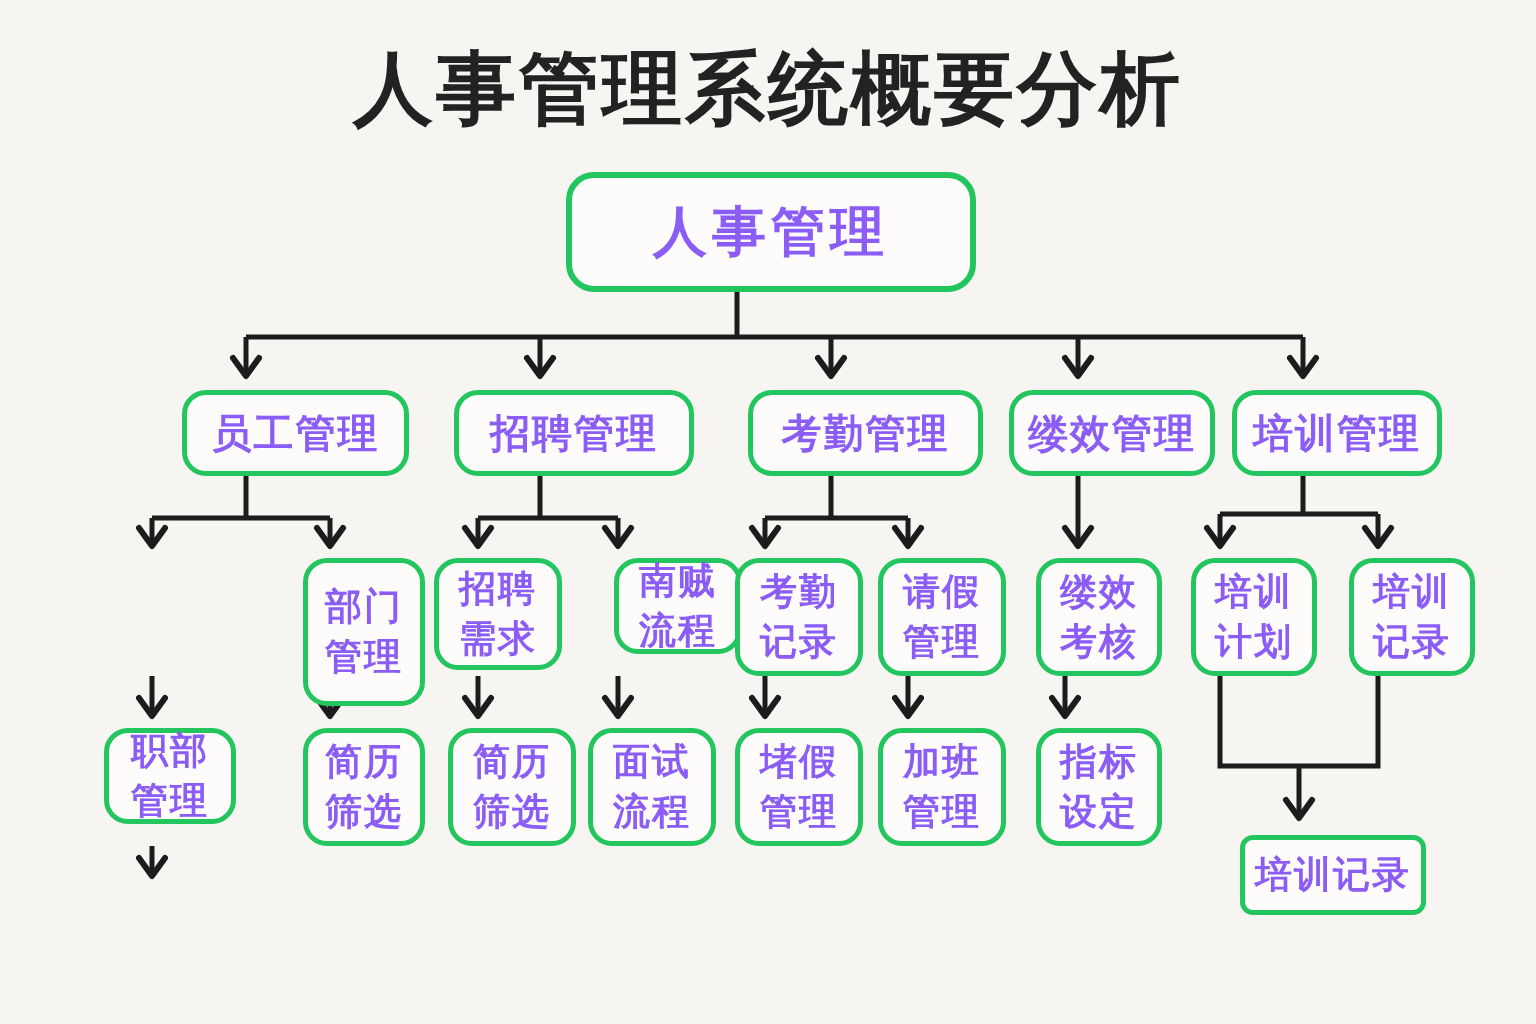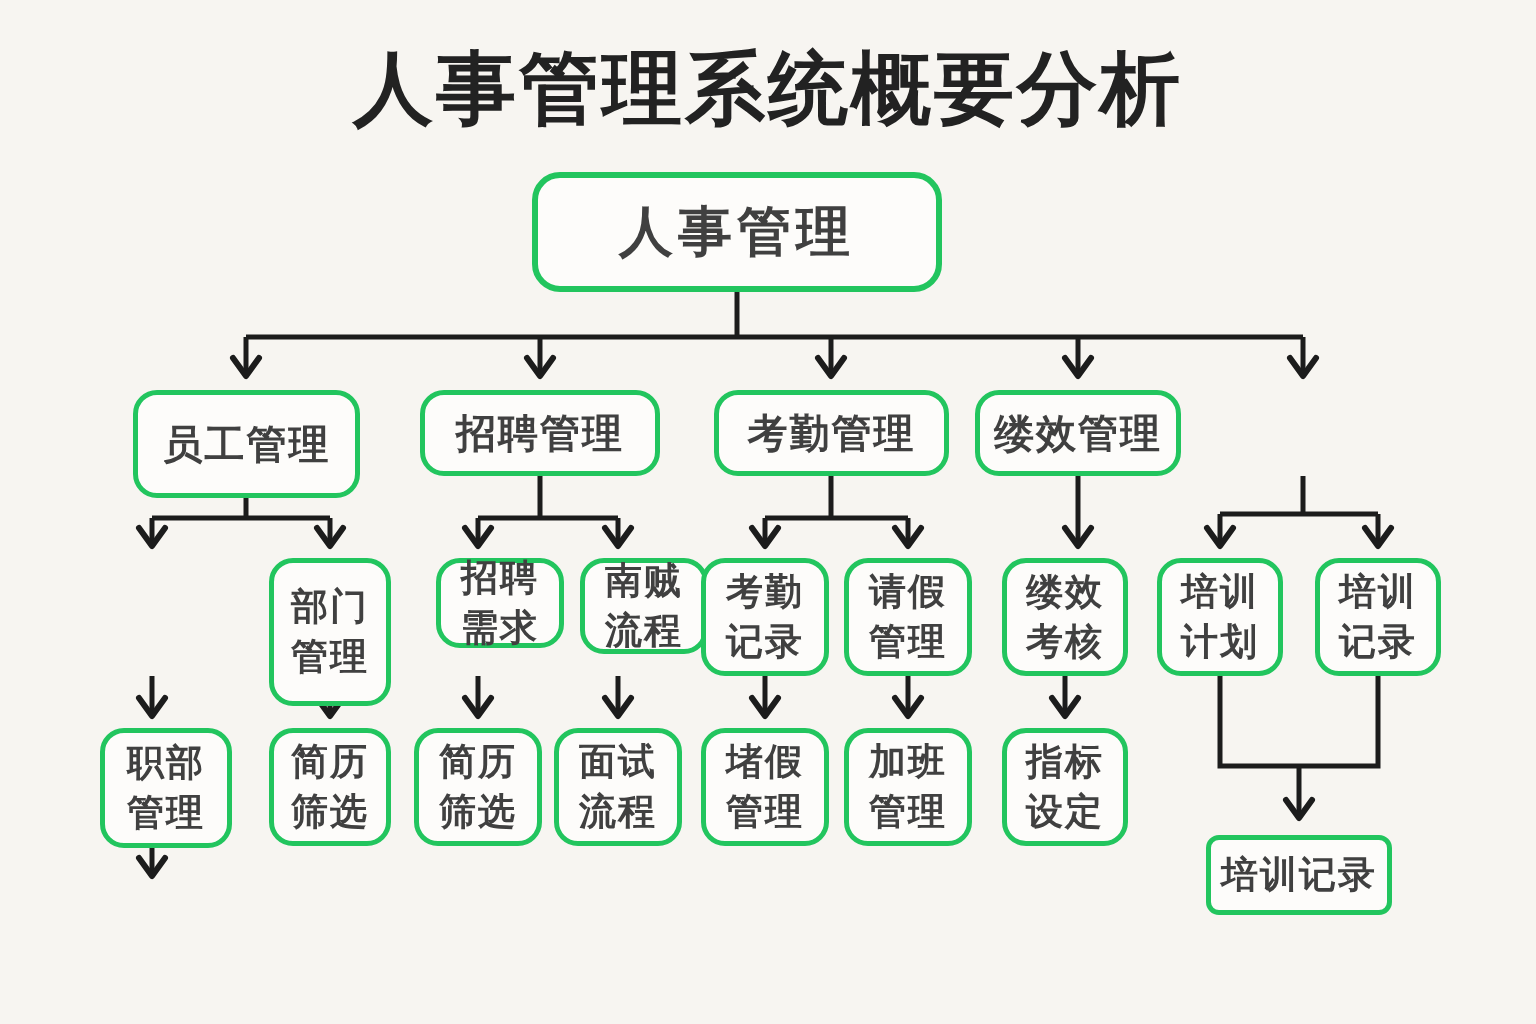--- a/index.html
+++ b/index.html
@@ -11,21 +11,21 @@
   }
   .title {
     position:absolute; top:36px; left:0; width:100%;
     text-align:center; font-size:80px; font-weight:bold;
     letter-spacing:3px; color:#222;
   }
   .node {
     position:absolute; box-sizing:border-box;
     background:#fdfcfa; border:5px solid #22c55e; border-radius:24px;
     display:flex; flex-direction:column; align-items:center; justify-content:center;
-    font-weight:bold; text-align:center; color:#404040;
+    font-weight:bold; text-align:center; color:#8b5cf6;margin-left:34px;
   }
   .node.root { border-width:6px; border-radius:28px; font-size:54px; letter-spacing:5px; }
   .node.lvl2 { font-size:40px; letter-spacing:2px; }
   .node.lvl3, .node.lvl4 { font-size:37px; letter-spacing:2px; line-height:1.34; }
   .node.bottom { font-size:37px; letter-spacing:2px; border-radius:13px; }
   .ln { display:block; }
   svg.connectors { position:absolute; left:0; top:0; width:1536px; height:1024px; }
   svg.connectors path { stroke:#1c1c1c; stroke-width:5; fill:none; }
 </style>
 </head>
@@ -79,38 +79,41 @@
     <path d="M152,846 L152,874" marker-end="url(#arrow)"></path>
 
     <path d="M1220,676 L1220,766 L1378,766 L1378,676"></path>
     <path d="M1299,766 L1299,816" marker-end="url(#arrow)"></path>
   </svg>
 
   <div class="node root" style="left:532px;top:172px;width:410px;height:120px">
     <span class="ln">人事管理</span>
   </div>
 
-  <div class="node lvl2" style="left:133px;top:390px;width:227px;height:108px">
+  <div class="node lvl2" style="left:148px;top:390px;width:227px;height:86px">
     <span class="ln">员工管理</span>
   </div>
   <div class="node lvl2" style="left:714px;top:390px;width:235px;height:86px">
     <span class="ln">考勤管理</span>
   </div>
   <div class="node lvl2" style="left:420px;top:390px;width:240px;height:86px">
     <span class="ln">招聘管理</span>
   </div>
   <div class="node lvl2" style="left:975px;top:390px;width:206px;height:86px">
     <span class="ln">缕效管理</span>
   </div>
+  <div class="node lvl2" style="left:1198px;top:390px;width:210px;height:86px">
+    <span class="ln">培训管理</span>
+  </div>
 
   <div class="node lvl3" style="left:269px;top:558px;width:122px;height:148px">
     <span class="ln">部门</span>
     <span class="ln">管理</span>
   </div>
-  <div class="node lvl3" style="left:436px;top:558px;width:128px;height:90px">
+  <div class="node lvl3" style="left:400px;top:558px;width:128px;height:112px">
     <span class="ln">招聘</span>
     <span class="ln">需求</span>
   </div>
   <div class="node lvl3" style="left:580px;top:558px;width:128px;height:96px">
     <span class="ln">南贼</span>
     <span class="ln">流程</span>
   </div>
   <div class="node lvl3" style="left:701px;top:558px;width:128px;height:118px">
     <span class="ln">考勤</span>
     <span class="ln">记录</span>
@@ -125,21 +128,21 @@
   </div>
   <div class="node lvl3" style="left:1157px;top:558px;width:126px;height:118px">
     <span class="ln">培训</span>
     <span class="ln">计划</span>
   </div>
   <div class="node lvl3" style="left:1315px;top:558px;width:126px;height:118px">
     <span class="ln">培训</span>
     <span class="ln">记录</span>
   </div>
 
-  <div class="node lvl4" style="left:100px;top:728px;width:132px;height:120px">
+  <div class="node lvl4" style="left:70px;top:728px;width:132px;height:96px">
     <span class="ln">职部</span>
     <span class="ln">管理</span>
   </div>
   <div class="node lvl4" style="left:269px;top:728px;width:122px;height:118px">
     <span class="ln">简历</span>
     <span class="ln">筛选</span>
   </div>
   <div class="node lvl4" style="left:414px;top:728px;width:128px;height:118px">
     <span class="ln">简历</span>
     <span class="ln">筛选</span>

